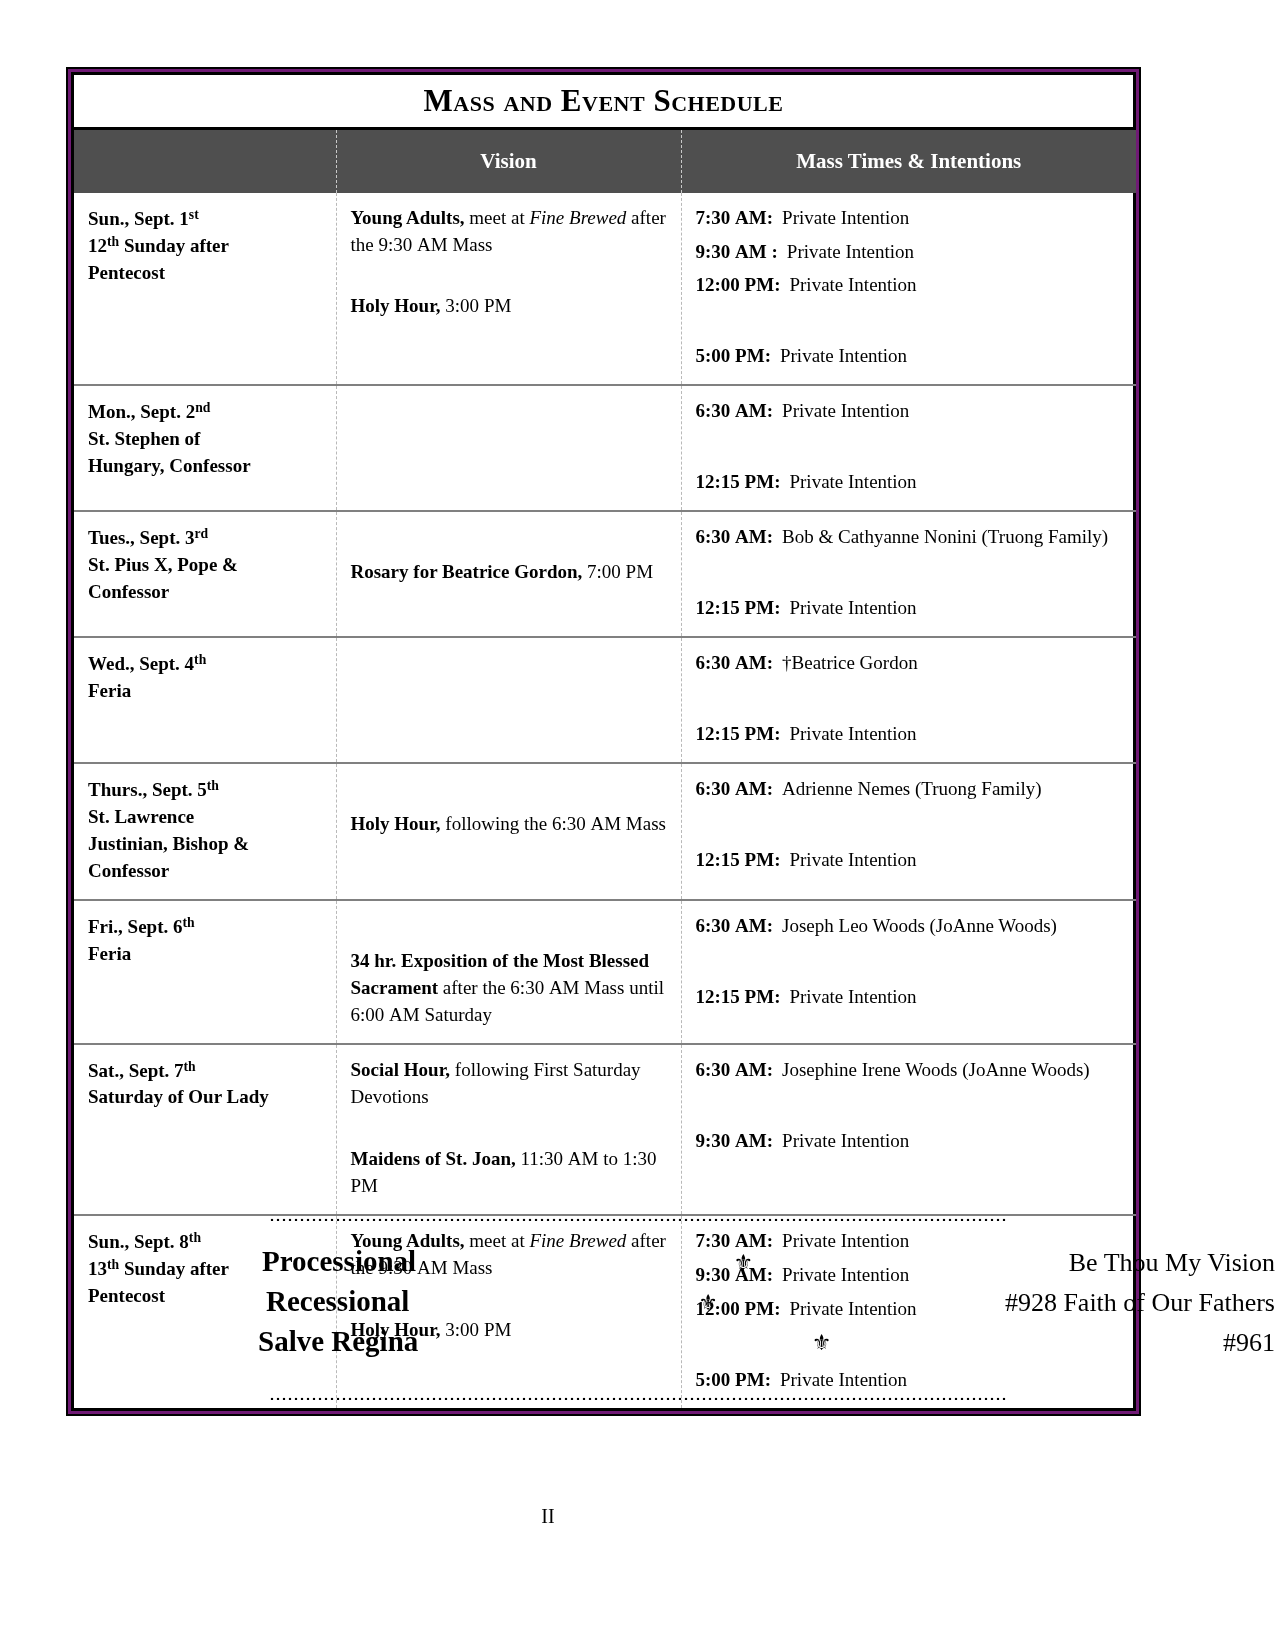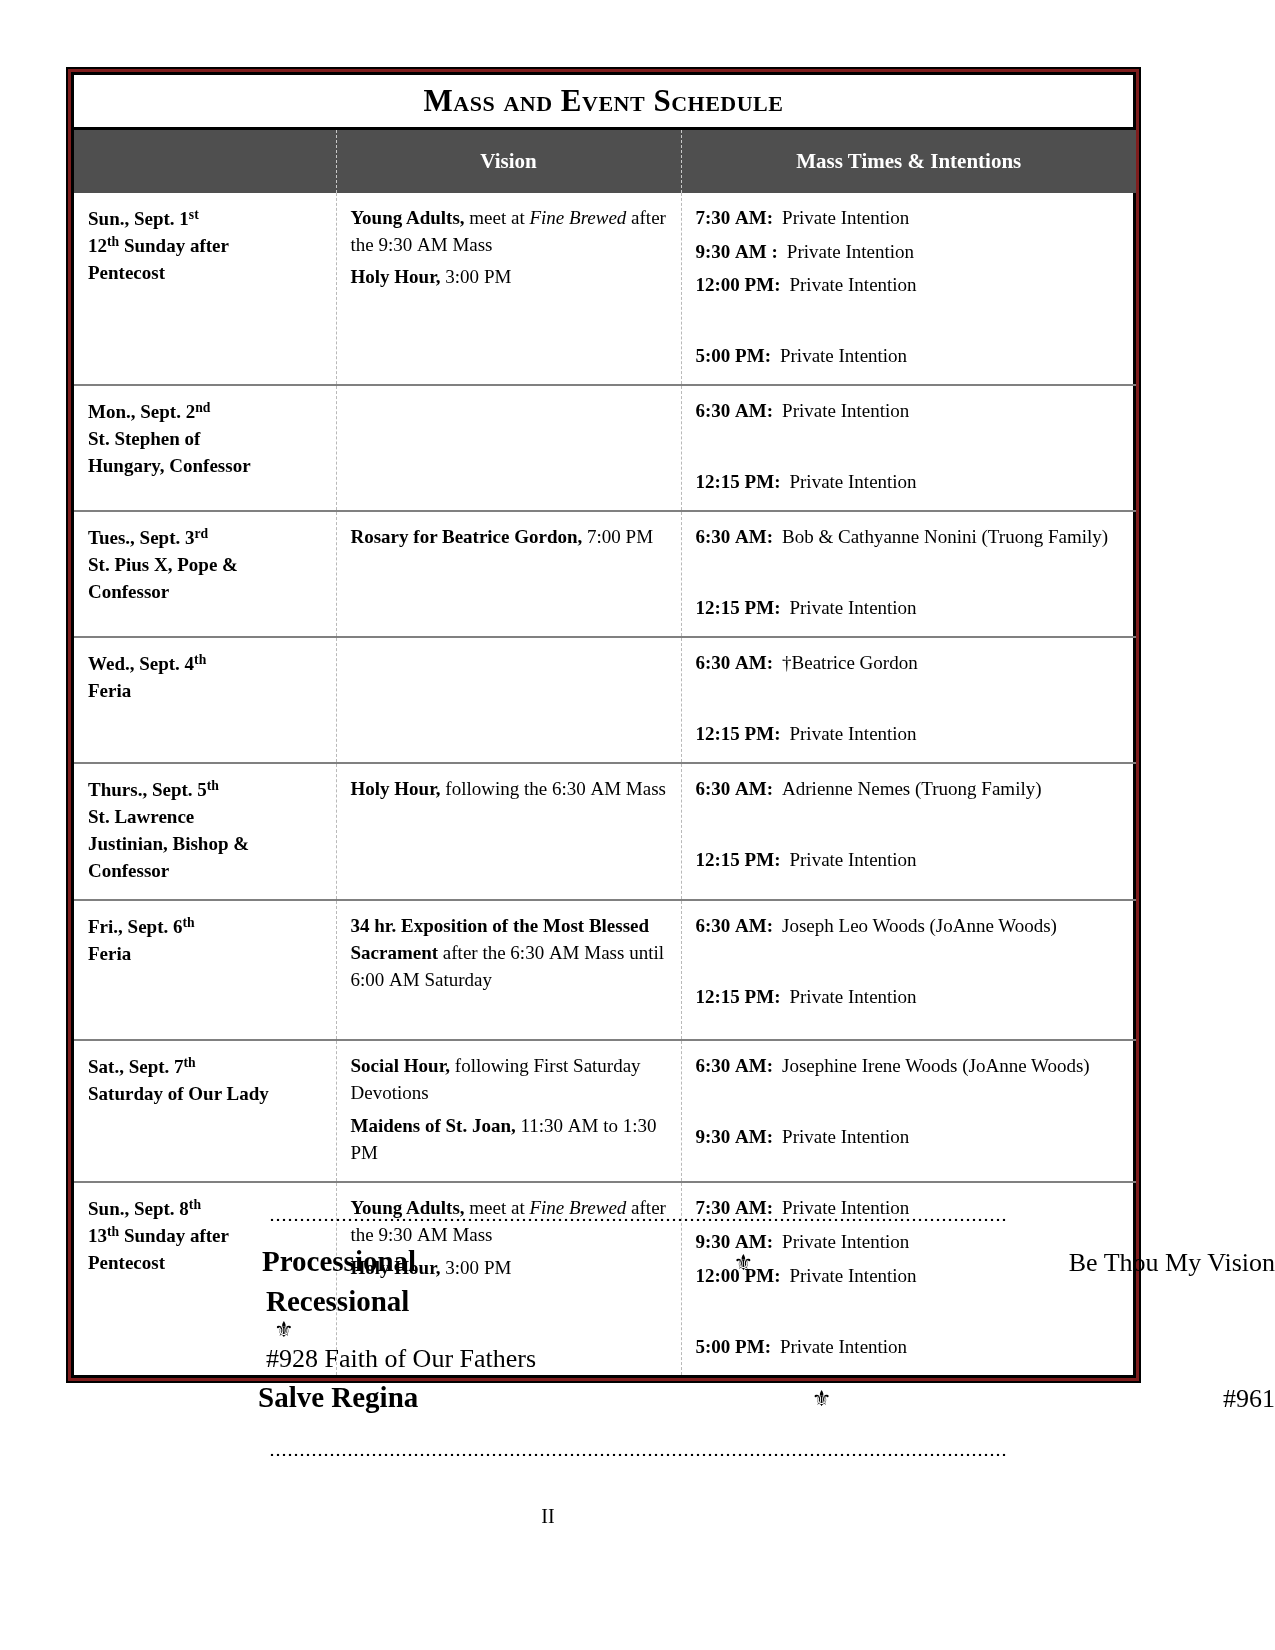--- a/index.html
+++ b/index.html
@@ -18,21 +18,21 @@
 
   
   .schedule-frame {
     position: absolute;
     left: 66px;
     top: 67px;
     width: 1075px;
     box-sizing: border-box;
     border: 2px solid #000;
     padding: 3px;
-    background: #7f1d1d;
+    background: #701a75;
   }
   .schedule-inner {
     border: 3px solid #000;
     box-sizing: border-box;
     background: #fff;
   }
 
   
   .schedule-title {
     text-align: center;
@@ -92,21 +92,21 @@
     font-size: 20.5px;
     line-height: 1.32;
     padding-left: 16px;
     padding-right: 6px;
   }
   td.td-day .dl { display: block; white-space: nowrap; }
   td.td-day .ord { font-size: 0.72em; vertical-align: 0.42em; }
 
   
   td.td-event .ev { margin-bottom: 6px; }
-  td.td-event .ev:last-child { margin-bottom: 0; }
+  td.td-event .ev:last-child { margin-bottom: 0; margin-top: 35px; }
   td.td-event b { font-weight: bold; }
   td.td-event i { font-style: italic; }
   .sc { font-variant: small-caps; }
 
   
   td.td-mass .mi {
     margin-bottom: 7px;
     display: flex;
     align-items: baseline;
   }
@@ -175,21 +175,21 @@
   .hymn-row .fleur {
     font-size: 22px;
     padding: 0 6px 0 8px;
     position: relative;
     top: -1px;
   }
   .hymn-row .hval {
     font-size: 26px;
   }
   .hymn-row.r-proc { padding-left: 262px; }
-  .hymn-row.r-rec  { padding-left: 266px; flex-direction: column; }
+  .hymn-row.r-rec  { padding-left: 266px; }
   .hymn-row.r-salve{ padding-left: 258px; }
   .hymn-row.r-mass { padding-left: 258px; }
 
   .dotrule-bottom {
     margin-top: 36px;
   }
 
   .page-num {
     position: absolute;
     top: 1505px;

